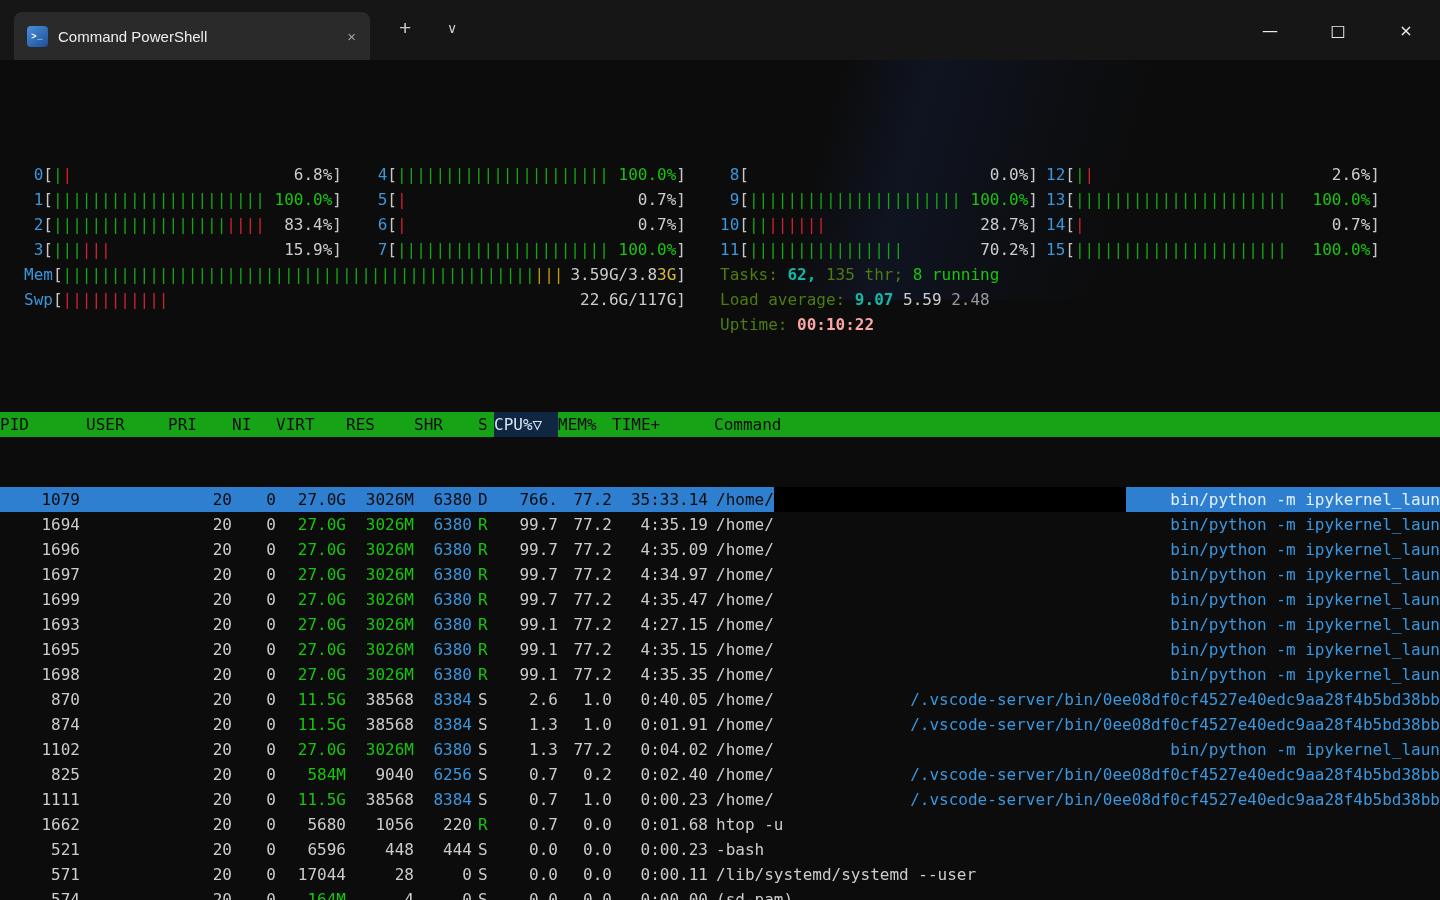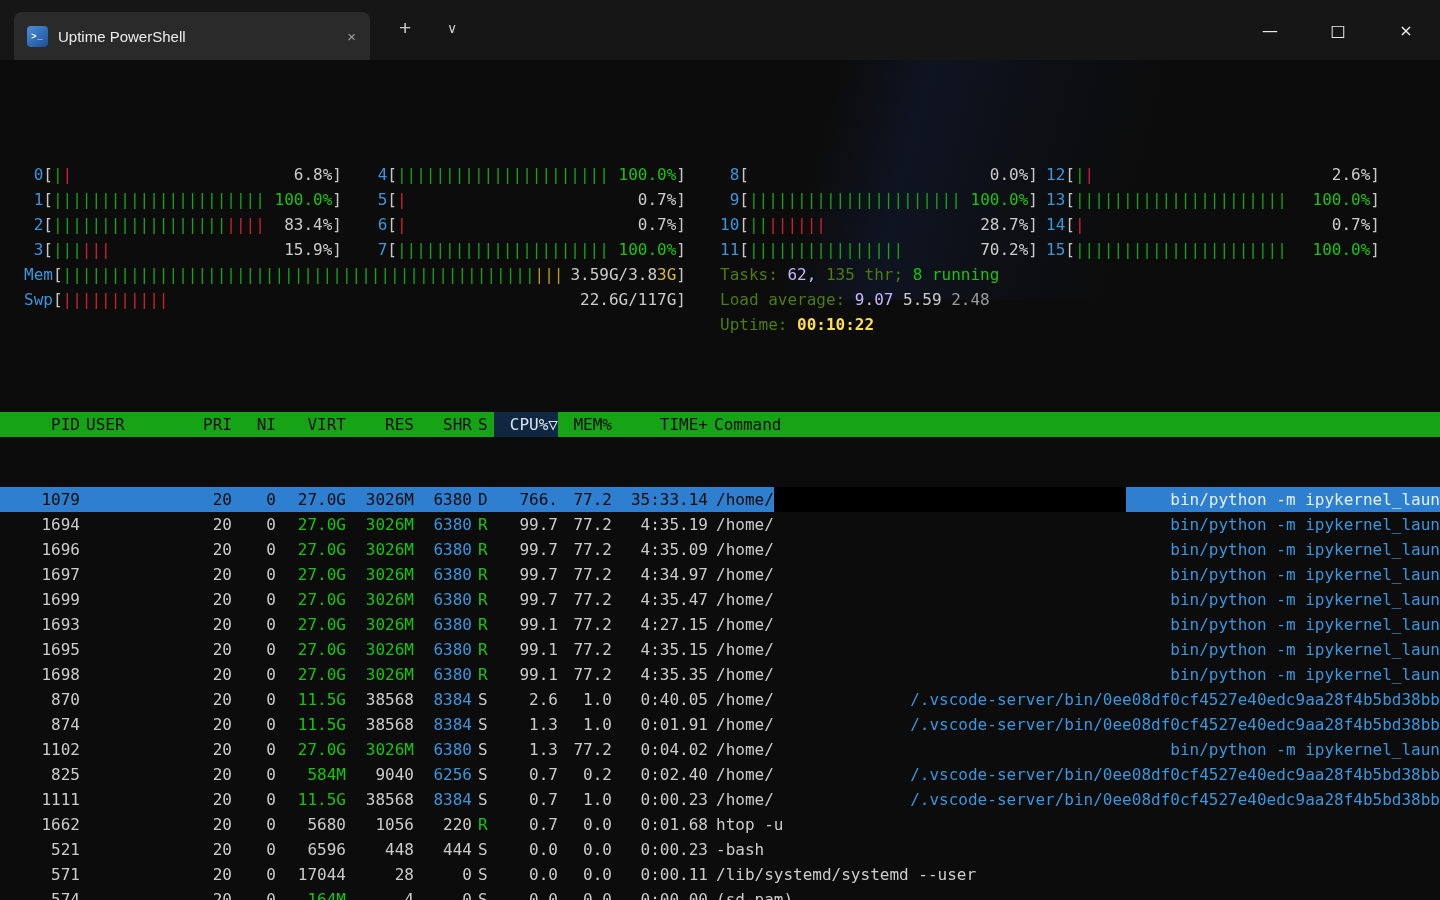--- a/index.html
+++ b/index.html
@@ -24,29 +24,29 @@
 .bgfx{position:absolute;top:0;left:0;width:1440px;height:240px;pointer-events:none;background:linear-gradient(105deg,transparent 56%,rgba(28,52,120,.20) 62%,rgba(28,52,120,.05) 72%,transparent 78%)}
 
 
 #meters{position:relative;height:227px}
 .meter{position:absolute;display:flex;height:25px}
 .mlbl{color:#3a96dd;text-align:right;flex-shrink:0}
 .brk{color:#c8c8c8;flex-shrink:0}
 .mbar{flex:1;position:relative;overflow:hidden}
 .mpct{position:absolute;right:0;top:0}
 .pc-g{color:#12a514}.pc-r{color:#cf2133}.pc-y{color:#c19c00}
-.t-w{color:#cccccc}.t-W{color:#c4b5fd;font-weight:normal}.t-g{color:#16c60c}
-.t-c{color:#4d7c0f}.t-C{color:#fde047;font-weight:bold}.t-y{color:#d7ba3d}.t-d{color:#9a9a9a}
+.t-w{color:#cccccc}.t-W{color:#14b8a6;font-weight:bold}.t-g{color:#16c60c}
+.t-c{color:#4d7c0f}.t-C{color:#fca5a5;font-weight:bold}.t-y{color:#d7ba3d}.t-d{color:#9a9a9a}
 .infoline{position:absolute;height:25px}
 
 
 .prow{display:grid;grid-template-columns:80px 88px 64px 44px 70px 68px 58px 22px 64px 54px 96px minmax(0,1fr);height:25px;color:#cccccc}
 .thead{background:#16a316;color:#0c0c0c}
 .hc{overflow:hidden}
-.ha-r{text-align:right}.ha-l{padding-left:6px}
+.ha-r{}.ha-l{padding-left:6px}
 .sortcol{background:#0f2740;color:#d6e6f5}
 .ca-r{text-align:right}
 .st{padding-left:6px}
 .stg{color:#16c60c}
 .v-g{color:#16c60c}.v-c{color:#3a96dd}
 .cmd{display:flex;overflow:hidden;padding-left:8px}
 .pre{flex-shrink:0}
 .tail{color:#3a96dd;margin-left:auto;flex-shrink:0}
 .redact{width:352px;background:#000;flex-shrink:0}
 .spacer{flex:1}
@@ -57,21 +57,21 @@
 
 .watermark{position:absolute;right:26px;top:818px;font-size:31px;letter-spacing:2px;color:rgba(255,255,255,.95);font-family:"DejaVu Sans",sans-serif;pointer-events:none}
 </style>
 </head>
 <body>
 
 <div class="window">
   <div class="titlebar">
     <div class="tab">
       <span class="tab-icon">&gt;_</span>
-      <span class="tab-title">Uptime PowerShell</span>
+      <span class="tab-title">Command PowerShell</span>
       <span class="tab-close">×</span>
     </div>
     <span class="tbtn newtab">+</span>
     <span class="tbtn tabdrop">∨</span>
     <div class="wctl">
       <span class="wbtn">—</span>
       <span class="wbtn">□</span>
       <span class="wbtn">×</span>
     </div>
   </div>

